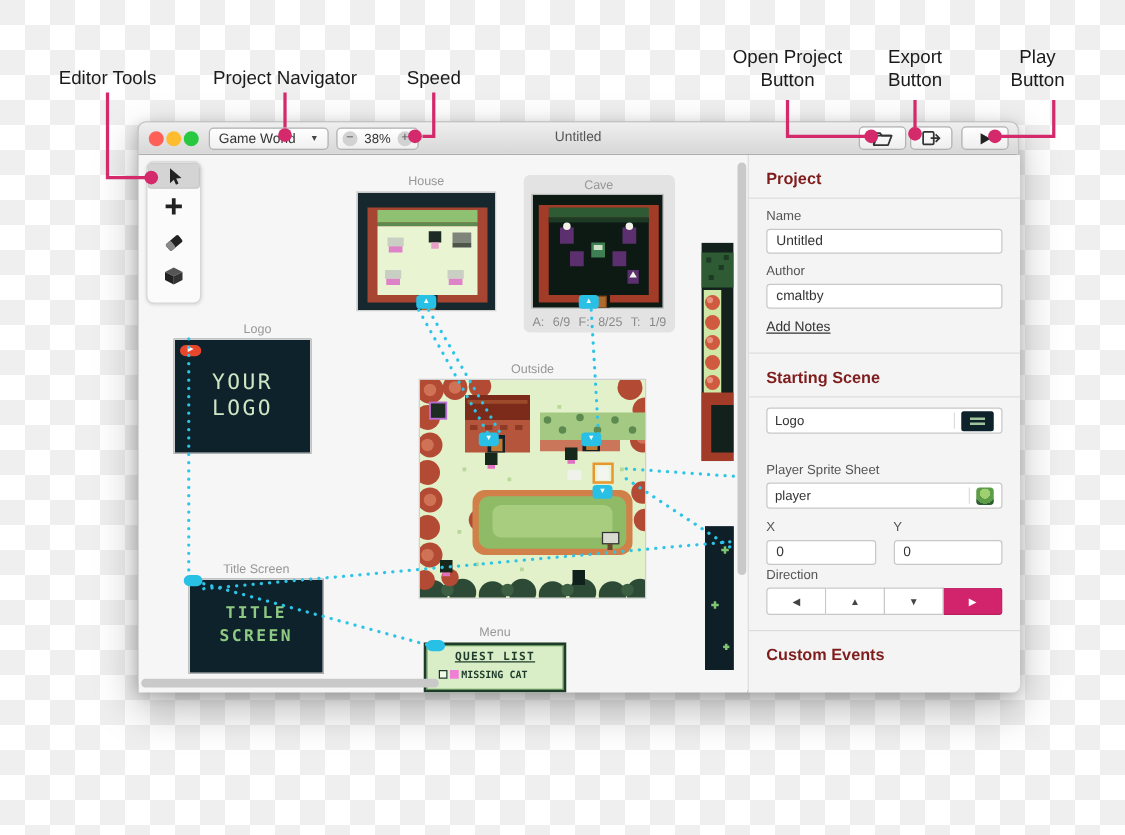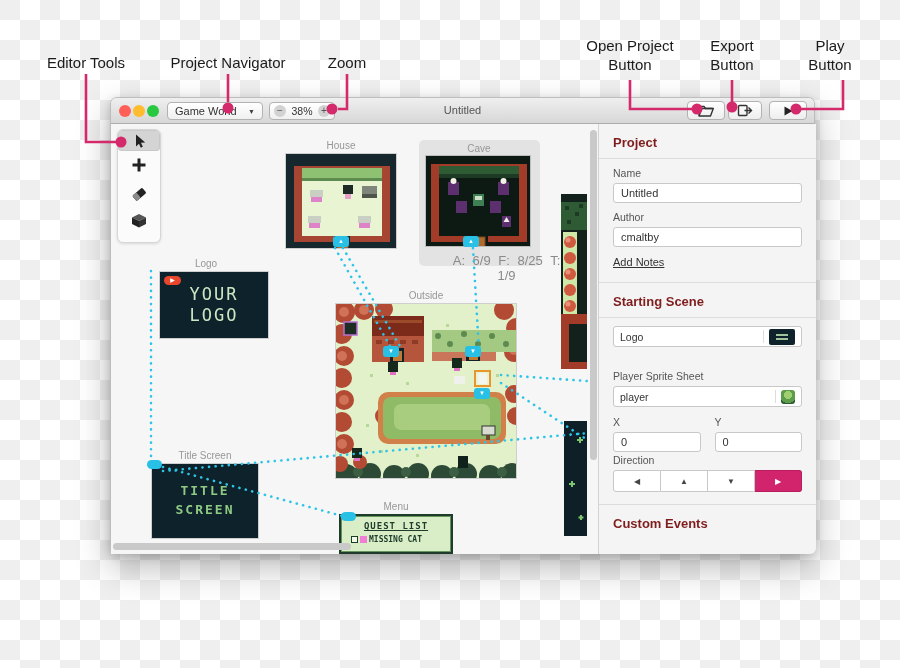--- a/index.html
+++ b/index.html
@@ -37,21 +37,21 @@
   .canvas { position:absolute; left:0; top:26px; width:487px; height:430px; overflow:hidden; background:#f6f6f6; }
   .tools { position:absolute; left:6px; top:5px; width:44px; height:114px; background:#fbfbfb;
     border:1px solid #d6d6d6; border-radius:6px; box-shadow:0 1px 3px rgba(0,0,0,.12); overflow:hidden; }
   .tool { width:100%; height:28px; display:flex; align-items:center; justify-content:center; }
   .tool.sel { background:#d4d4d4; }
 
   .scene-label { position:absolute; font-size:10px; color:#979797; text-align:center; }
   .scene { position:absolute; border:1px solid #cfcfcf; overflow:hidden; }
   .dark-scene { background:#0e222b; display:flex; align-items:center; justify-content:center; }
   .cave-hl { position:absolute; background:#e3e3e3; border-radius:5px; }
-  .cave-stats { position:absolute; font-size:13px; color:#8a8a8a; text-align:center; word-spacing:4px;margin-left:27px; }
+  .cave-stats { position:absolute; font-size:10px; color:#8a8a8a; text-align:center; word-spacing:4px; }
   .logo-text { font-family:"DejaVu Sans Mono", monospace; font-size:17px; letter-spacing:2px;
     color:#cfe6c4; text-align:center; line-height:1.25; }
   .title-text { font-family:"DejaVu Sans Mono", monospace; font-weight:bold; font-size:13px;
     letter-spacing:2px; color:#8fca83; text-align:center; line-height:1.45; }
   .start-pill { position:absolute; left:4px; top:4px; width:17px; height:9px; border-radius:5px;
     background:#e8472e; color:#fff; font-size:6px; line-height:9px; text-align:center; }
   .menu-scene { background:#d9eec6; border:2px solid #1e3b2c; box-shadow:inset 0 0 0 1px #63955d; }
   .menu-quest { font-family:"DejaVu Sans Mono", monospace; font-weight:bold; font-size:9px;
     color:#1e3b2c; text-decoration:underline; letter-spacing:1px; text-align:center; margin-top:5px; }
   .menu-row { display:flex; align-items:center; margin:4px 0 0 10px; gap:2px;
@@ -96,21 +96,21 @@
   .thumb-scene { width:26px; height:16px; background:#0e222b; border-radius:2px;
     display:flex; flex-direction:column; align-items:center; justify-content:center; gap:2px; }
   .thumb-scene i { display:block; width:12px; height:2px; background:#9fc49a; }
   .thumb-sprite { width:14px; height:14px; background:radial-gradient(circle at 50% 35%, #9ed06f 0 35%, #5d9c49 36% 70%, #2e5b33 71%); border-radius:3px; }
 </style>
 </head>
 <body>
 
 <div class="ann" style="left:30px; top:54px; width:112px;">Editor Tools</div>
 <div class="ann" style="left:148px; top:54px; width:160px;">Project Navigator</div>
-<div class="ann" style="left:307px; top:54px; width:80px;">Zoom</div>
+<div class="ann" style="left:307px; top:54px; width:80px;">Speed</div>
 <div class="ann pre" style="left:570px; top:37px; width:120px;">Open Project
 Button</div>
 <div class="ann pre" style="left:692px; top:37px; width:80px;">Export
 Button</div>
 <div class="ann pre" style="left:790px; top:37px; width:80px;">Play
 Button</div>
 
 <svg id="ann-svg" width="900" height="668">
   <g stroke="#d4296b" stroke-width="2.6" fill="none">
     <polyline points="86,74 86,142 116,142"></polyline>
@@ -258,21 +258,21 @@
           <rect x="76" y="60" width="9" height="11" fill="#5c2f6e"></rect>
             <path d="M80.5 61 l3 5 h-6 Z" fill="#f2f2e8"></path>
         </g>
         <rect x="44" y="78" width="18" height="14" fill="#0d1913"></rect>
         <rect x="48" y="81" width="11" height="10" fill="#b06a2e" stroke="#7c4a1e" stroke-width="1"></rect>
       </svg>
     </div>
     <div class="cave-stats" style="left:308px; top:129px; width:121px;">A: 6/9  F: 8/25  T: 1/9</div>
 
     <div class="scene-label" style="left:40px; top:134px; width:110px;">Logo</div>
-    <div class="scene dark-scene" style="left:48px; top:147px; width:110px; height:68px;">
+    <div class="scene dark-scene" style="left:28px; top:147px; width:110px; height:92px;">
       <div class="logo-text pre">YOUR
 LOGO</div>
       <div class="start-pill">▶</div>
     </div>
 
     <div class="scene-label" style="left:224px; top:166px; width:182px;">Outside</div>
     <div class="scene" style="left:224px; top:179px; width:182px; height:176px;">
       <svg width="182" height="176" viewBox="0 0 182 176">
         <rect width="182" height="176" fill="#e3f1cb"></rect>
         <g fill="#b8d89a">

